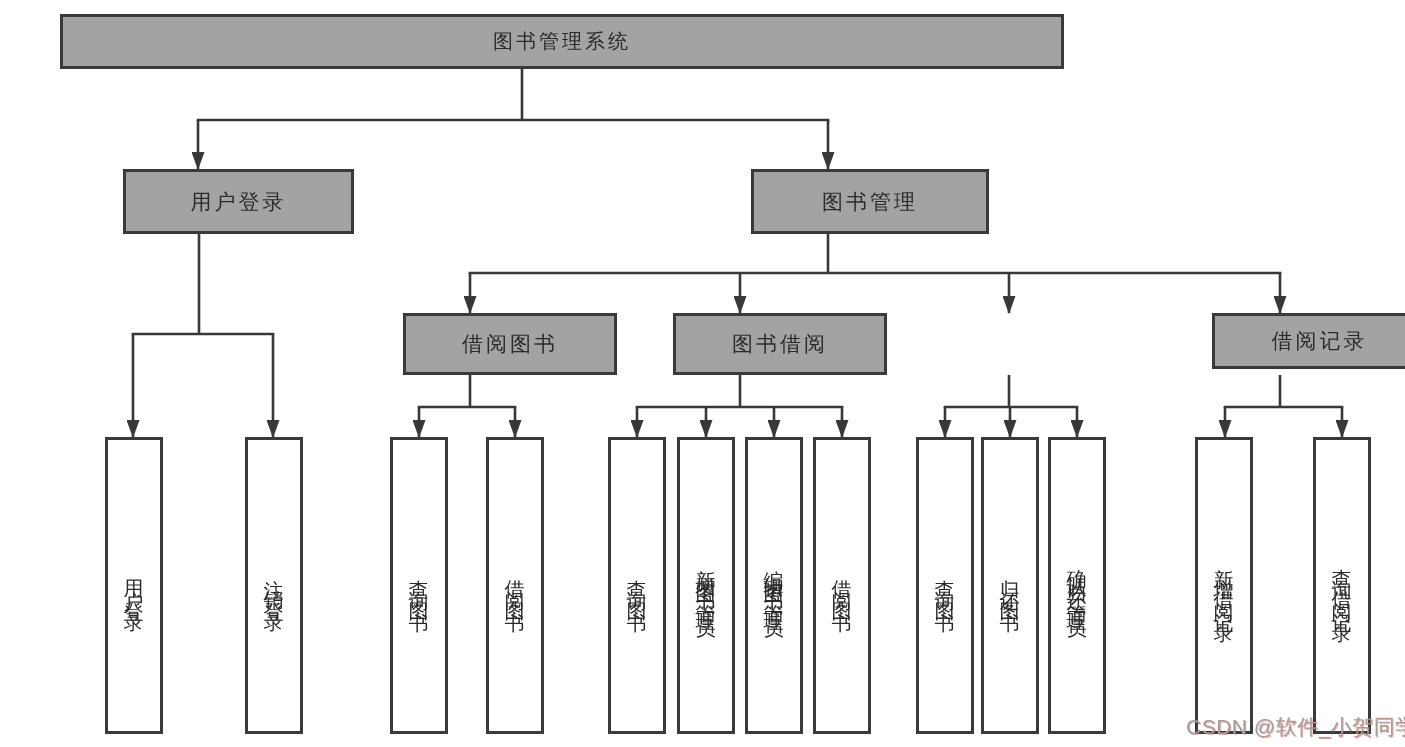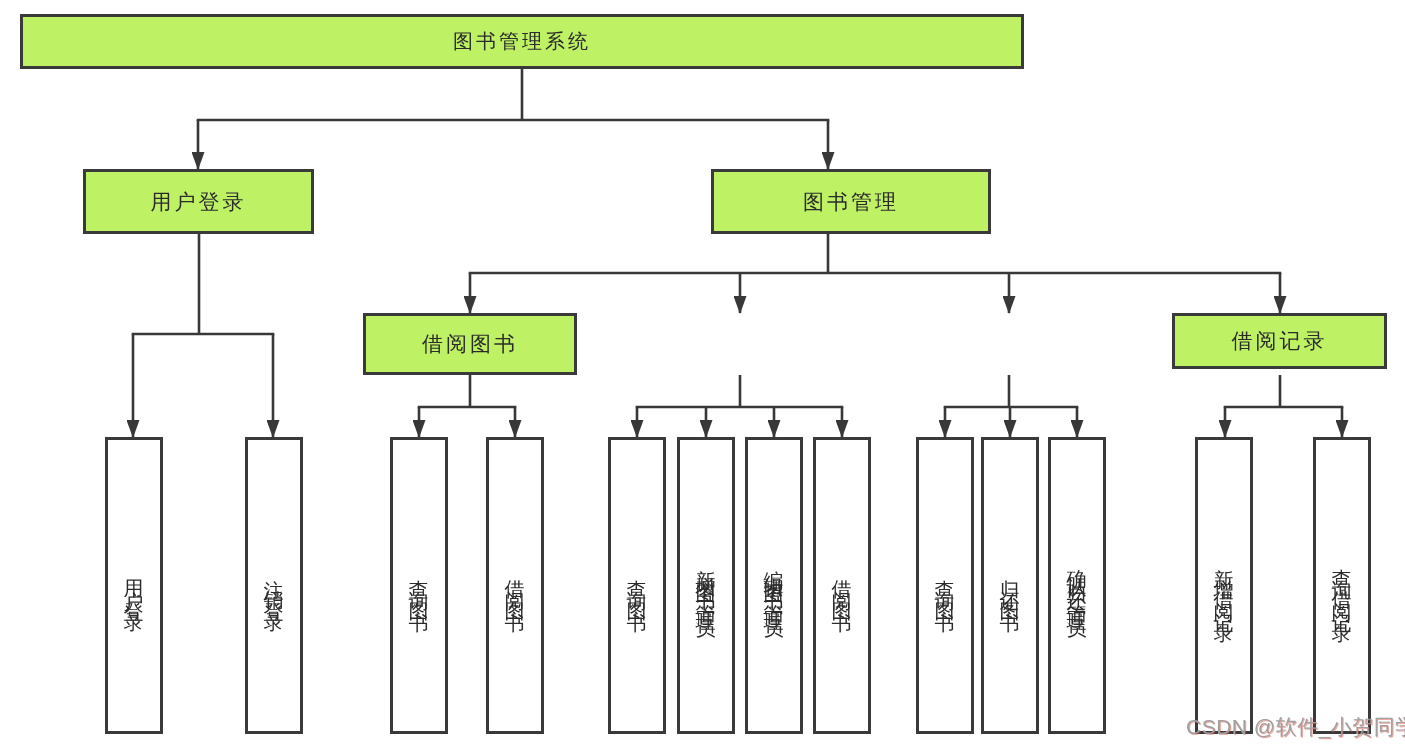--- a/index.html
+++ b/index.html
@@ -26,26 +26,27 @@
     stroke-width: 2.6;
     fill: none;
   }
   .cap {
     stroke-linecap: square;
   }
   .node {
     position: absolute;
     box-sizing: border-box;
     border: 3px solid #3a3a3a;
-    background: #bef264;
+    background: #a3a3a3;
     display: flex;
     align-items: center;
     justify-content: center;
     z-index: 2;
     color: #2b2b2b;
+    margin-left: 40px;
   }
   .node span {
     font-size: 21px;
     letter-spacing: 3px;
     white-space: nowrap;
   }
   .node.root span {
     font-size: 20px;
     letter-spacing: 3px;
   }
@@ -138,27 +139,30 @@
     <path class="edge" d="M1342 407 V437" marker-end="url(#ah)"></path>
   </svg>
 
   <div class="node root" style="left:20px;top:14px;width:1004px;height:55px">
     <span>图书管理系统</span>
   </div>
 
   <div class="node" style="left:83px;top:169px;width:231px;height:65px">
     <span>用户登录</span>
   </div>
-  <div class="node" style="left:711px;top:169px;width:280px;height:65px">
+  <div class="node" style="left:711px;top:169px;width:238px;height:65px">
     <span>图书管理</span>
   </div>
 
   <div class="node" style="left:363px;top:313px;width:214px;height:62px">
     <span>借阅图书</span>
   </div>
+  <div class="node" style="left:633px;top:313px;width:214px;height:62px">
+    <span>图书借阅</span>
+  </div>
   <div class="node" style="left:1172px;top:313px;width:215px;height:56px">
     <span>借阅记录</span>
   </div>
 
   <div class="leaf" style="left:105px">
     <span>用户登录</span>
   </div>
   <div class="leaf" style="left:245px">
     <span>注销登录</span>
   </div>

